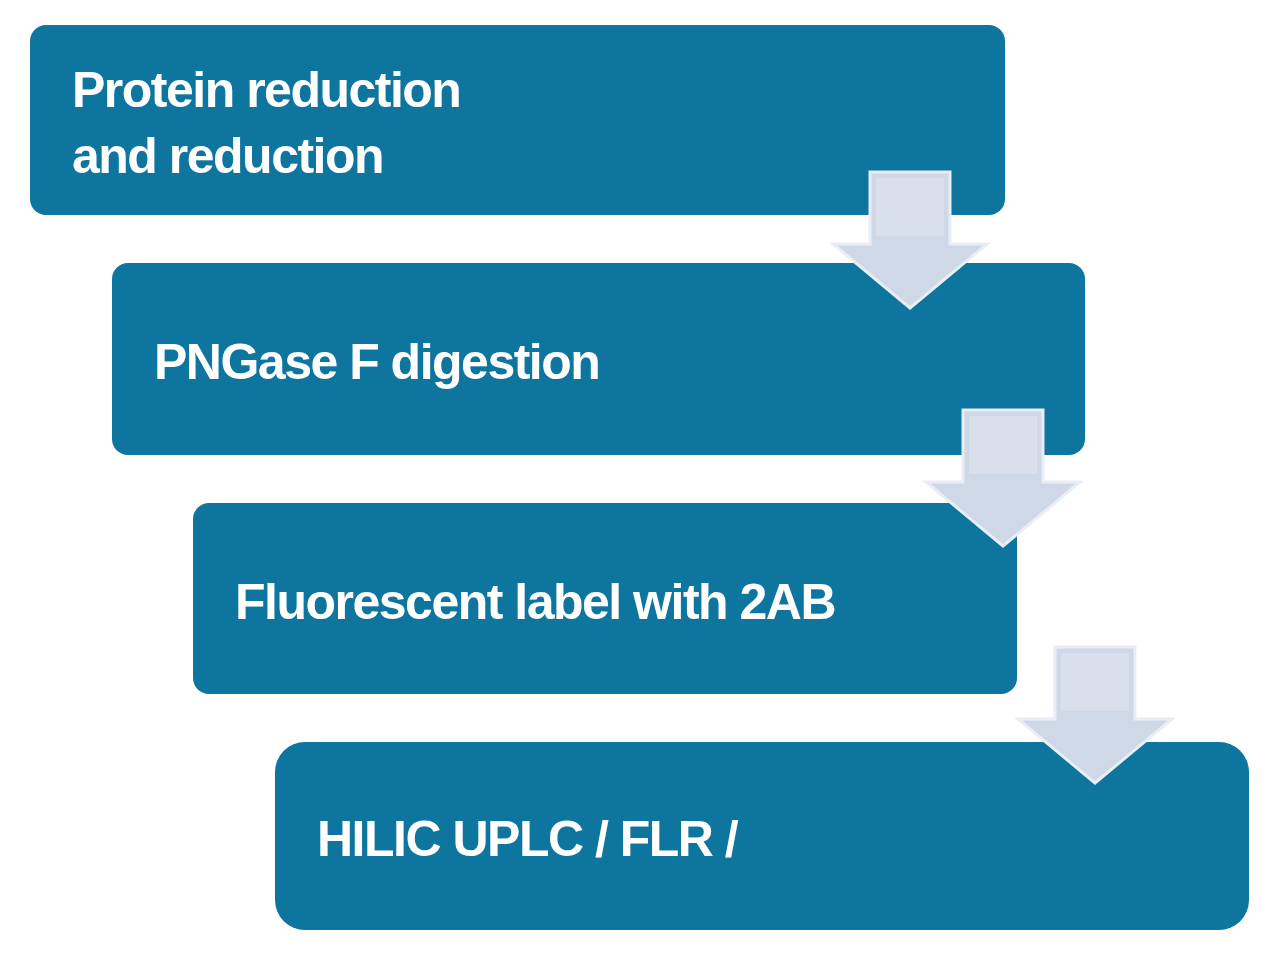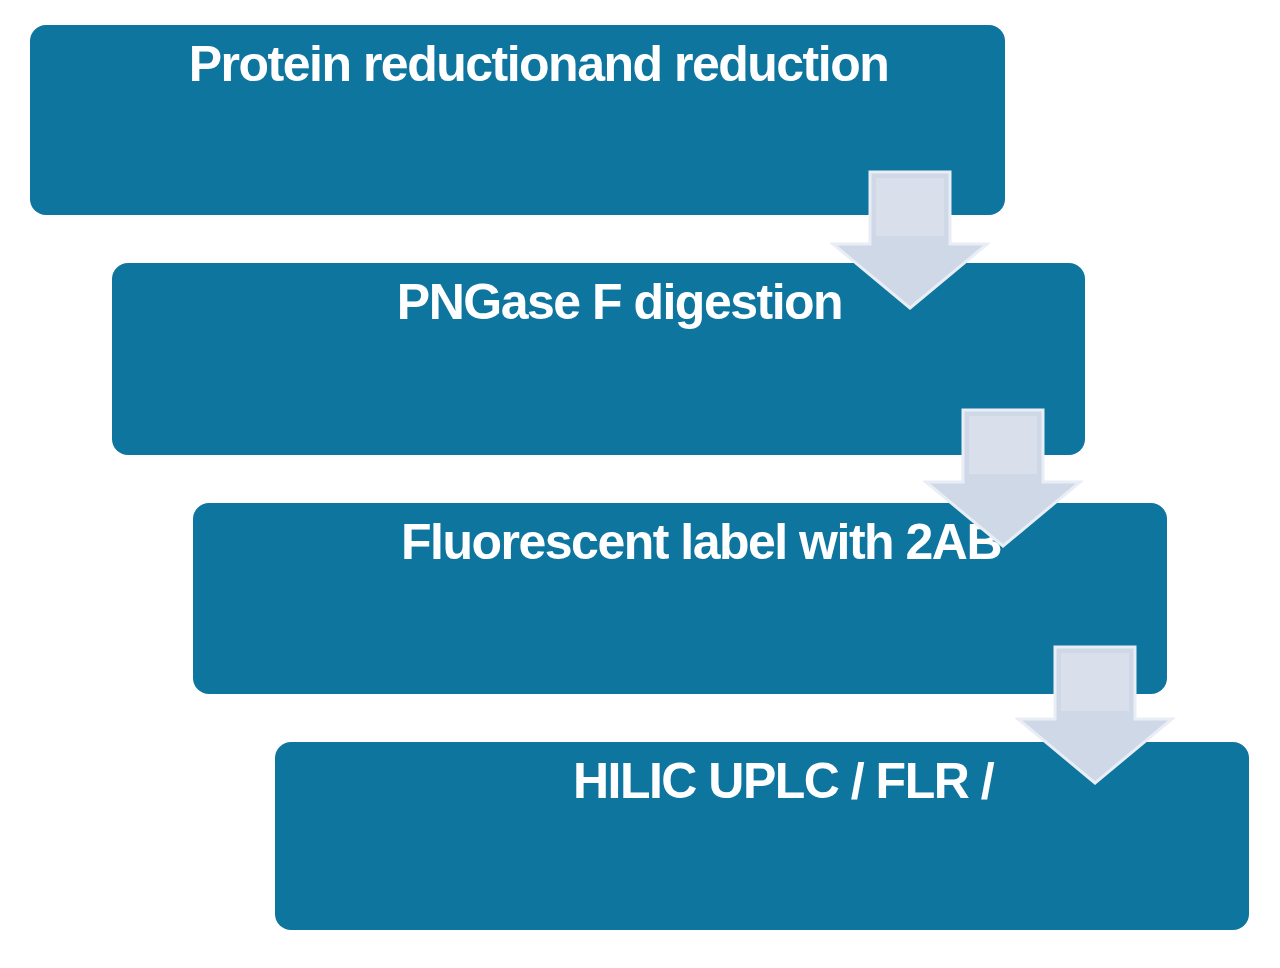--- a/index.html
+++ b/index.html
@@ -13,39 +13,39 @@
     height: 968px;
     background: var(--page-bg, #ffffff);
     overflow: hidden;
     font-family: "Liberation Sans", sans-serif;
   }
   .step-box {
     position: absolute;
     background: var(--box-color, #0d759e);
     border-radius: 16px;
     display: flex;
-    flex-direction: row;
+    flex-direction: column;
     justify-content: center;
     box-sizing: border-box;
     padding-left: 42px;
     padding-top: 6px;
     z-index: 1;
   }
   .step-line {
     color: var(--text-color, #ffffff);
     font-size: 50px;
     font-weight: bold;
     letter-spacing: -1.5px;
     line-height: 66px;
     white-space: pre-wrap;
   }
   #box1 { left: 30px;  top: 25px;  width: 975px; height: 190px; }
   #box2 { left: 112px; top: 263px; width: 973px; height: 192px; }
-  #box3 { left: 193px; top: 503px; width: 974px; height: 191px; }
-  #box4 { left: 275px; top: 742px; width: 974px; height: 188px; }
+  #box3 { left: 193px; top: 503px; width: 824px; height: 191px; }
+  #box4 { left: 275px; top: 742px; width: 974px; height: 188px; border-radius: 30px; }
   .arrow {
     position: absolute;
     width: 160px;
     height: 140px;
     z-index: 2;
   }
   #arrow1 { left: 830px;  top: 170px; }
   #arrow2 { left: 923px;  top: 408px; }
   #arrow3 { left: 1015px; top: 645px; }
   .arrow polygon {

